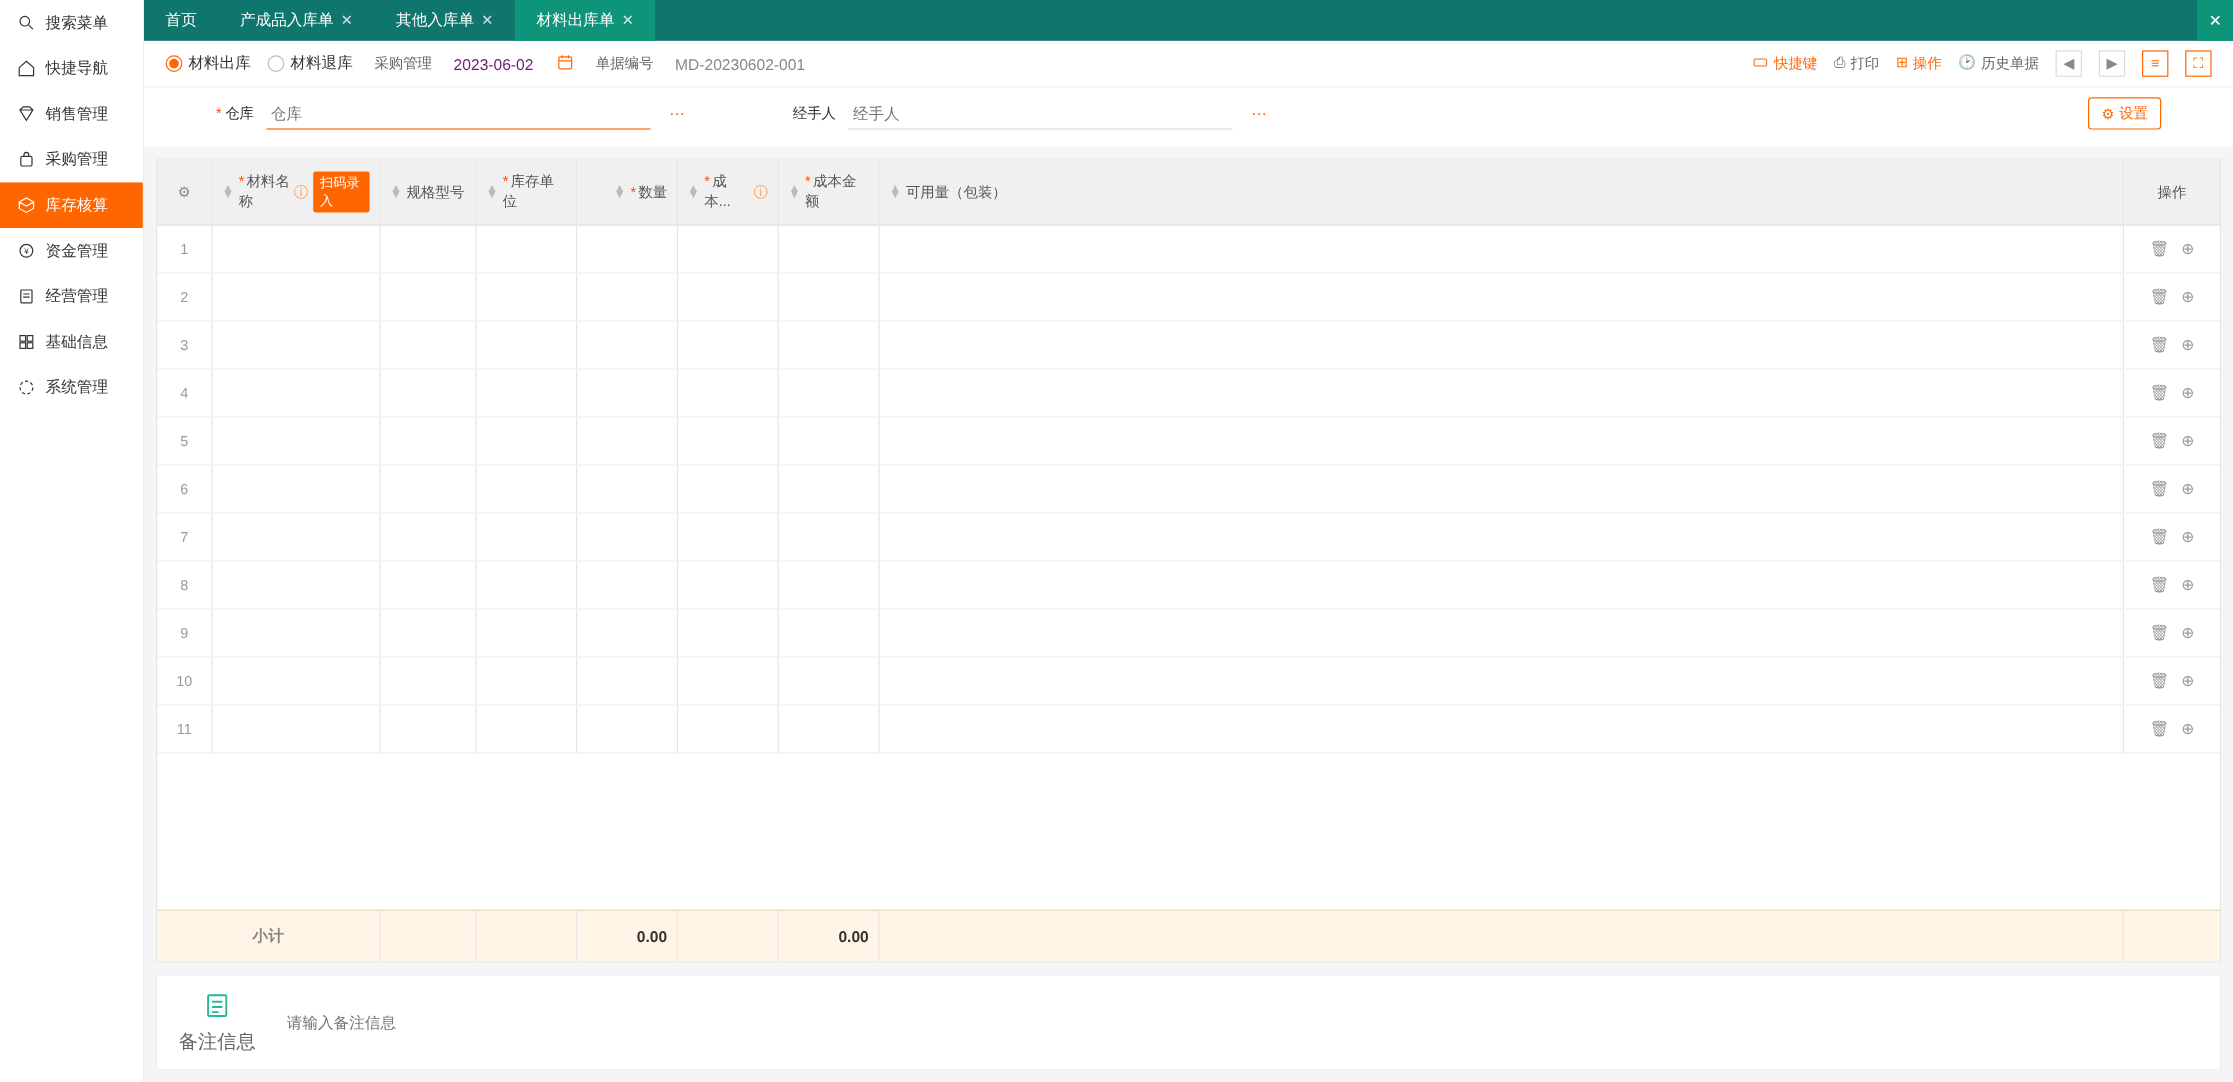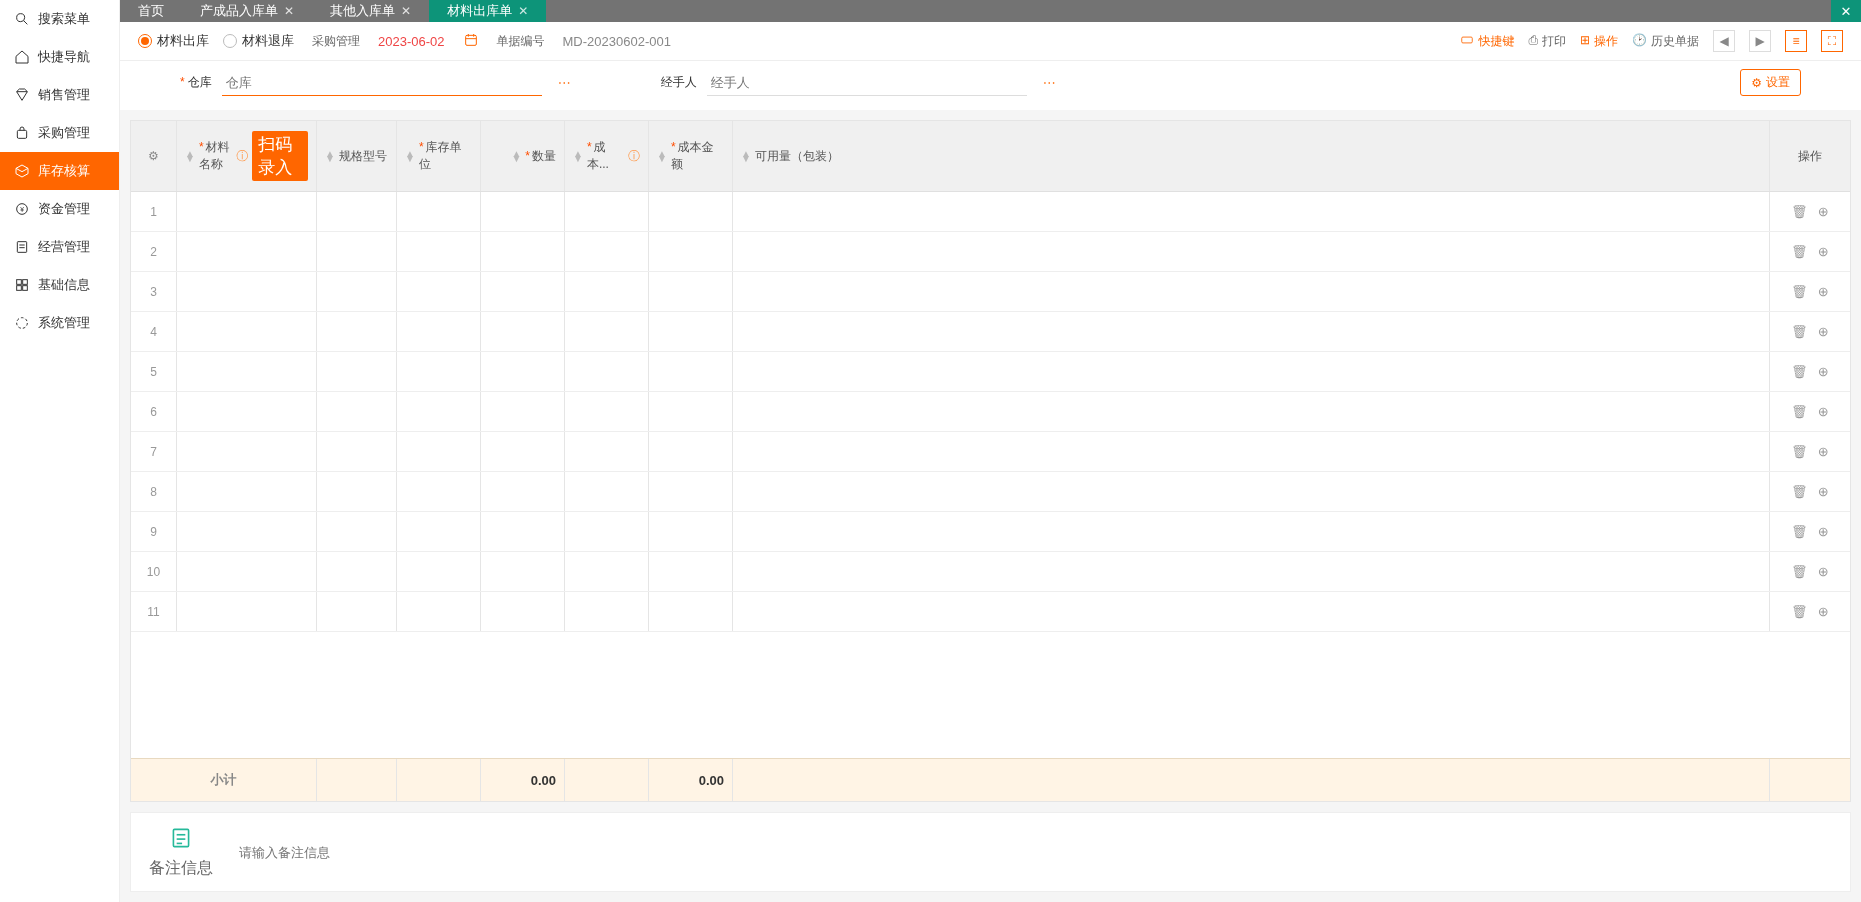--- a/index.html
+++ b/index.html
@@ -9,35 +9,35 @@
 
 .sidebar { width: 120px; background: #fff; border-right: 1px solid #eee; flex-shrink: 0; }
 .side-item { display: flex; align-items: center; gap: 8px; padding: 10px 14px; cursor: pointer; color: #333; }
 .side-item.active { background: #ff6600; color: #fff; }
 .side-item .icon { width: 16px; height: 16px; display: inline-flex; align-items: center; justify-content: center; }
 
 
 .main { flex: 1; display: flex; flex-direction: column; min-width: 0; }
 
 
-.tabbar { height: 22px; background: #737373; display: flex; align-items: stretch; color: #fff; position: relative; }
+.tabbar { height: 34px; background: #0f766e; display: flex; align-items: stretch; color: #fff; position: relative; }
 .tab { display: flex; align-items: center; gap: 6px; padding: 0 18px; cursor: pointer; }
 .tab.active { background: #0d9479; }
 .tab-close { font-size: 12px; opacity: .8; }
 .tabbar-close-all { margin-left: auto; width: 30px; display: flex; align-items: center; justify-content: center; cursor: pointer; background: #0d9479; }
 
 
 .toolbar { background: #fff; padding: 8px 18px; display: flex; align-items: center; gap: 18px; border-bottom: 1px solid #eee; }
 .radio-group { display: flex; gap: 14px; align-items: center; }
 .radio { display: flex; align-items: center; gap: 5px; cursor: pointer; }
 .radio-dot { width: 14px; height: 14px; border-radius: 50%; border: 1px solid #bbb; display: inline-flex; align-items: center; justify-content: center; }
 .radio.checked .radio-dot { border-color: #ff6600; }
 .radio.checked .radio-dot::after { content: ""; width: 8px; height: 8px; border-radius: 50%; background: #ff6600; }
 .tb-label { color: #666; font-size: 12px; }
-.tb-value { color: #ef4444; }
+.tb-value { color: #701a75; }
 .tb-cal { color: #ff6600; }
 .tb-right { margin-left: auto; display: flex; align-items: center; gap: 14px; color: #666; font-size: 12px; }
 .tb-action { display: flex; gap: 4px; cursor: pointer; }
 .tb-action.orange { color: #ff6600; }
 .tb-nav-btn { width: 22px; height: 22px; border: 1px solid #ddd; display: inline-flex; align-items: center; justify-content: center; cursor: pointer; color: #888; }
 .tb-nav-btn.orange { border-color: #ff6600; color: #ff6600; }
 
 
 .formrow { background: #fff; padding: 8px 60px 14px; display: flex; gap: 84px; align-items: center; }
 .field { display: flex; align-items: center; gap: 10px; }
@@ -57,21 +57,21 @@
 .col-spec { width: 80px; }
 .col-unit { width: 84px; }
 .col-qty { width: 84px; justify-content: flex-end; }
 .col-cost { width: 84px; }
 .col-amount { width: 84px; justify-content: flex-end; }
 .col-avail { flex: 1; }
 .col-ops { width: 80px; justify-content: center; border-right: none; }
 .th .sort { color: #bbb; margin-right: 4px; font-size: 10px; display: inline-flex; flex-direction: column; line-height: 5px; }
 .th .req::before { content: "*"; color: #ff4d00; margin-right: 2px; }
 .th .info { color: #ff9a4d; margin-left: 2px; }
-.scan-btn { background: #ff6600; color: #fff; font-size: 17px; padding: 2px 6px; border-radius: 2px; margin-left: 4px; cursor: pointer; }
+.scan-btn { background: #ff6600; color: #fff; font-size: 11px; padding: 2px 6px; border-radius: 2px; margin-left: 4px; cursor: pointer; }
 .tbody { flex: 1; overflow-y: auto; }
 .tr { display: flex; border-bottom: 1px solid #eee; height: 40px; }
 .tr .td.col-gear { color: #999; font-size: 12px; }
 .row-ops { display: flex; gap: 10px; color: #999; }
 .row-ops span { cursor: pointer; }
 .tfoot { display: flex; background: #fff4e5; border-top: 1px solid #e8d9c0; font-weight: bold; }
 .tfoot .td { padding: 12px 8px; }
 
 
 .remarks { margin: 0 10px 10px; background: #fff; display: flex; align-items: center; padding: 12px 18px; gap: 20px; border: 1px solid #eee; }

